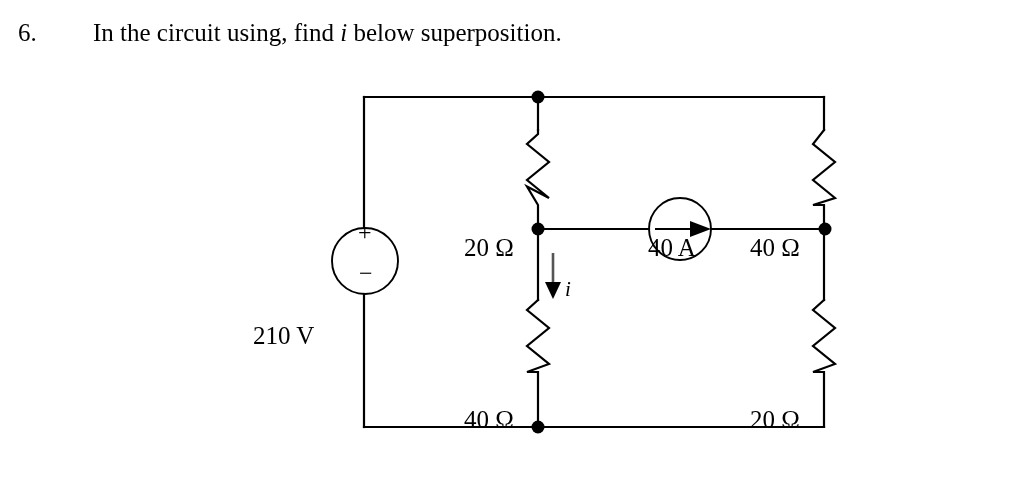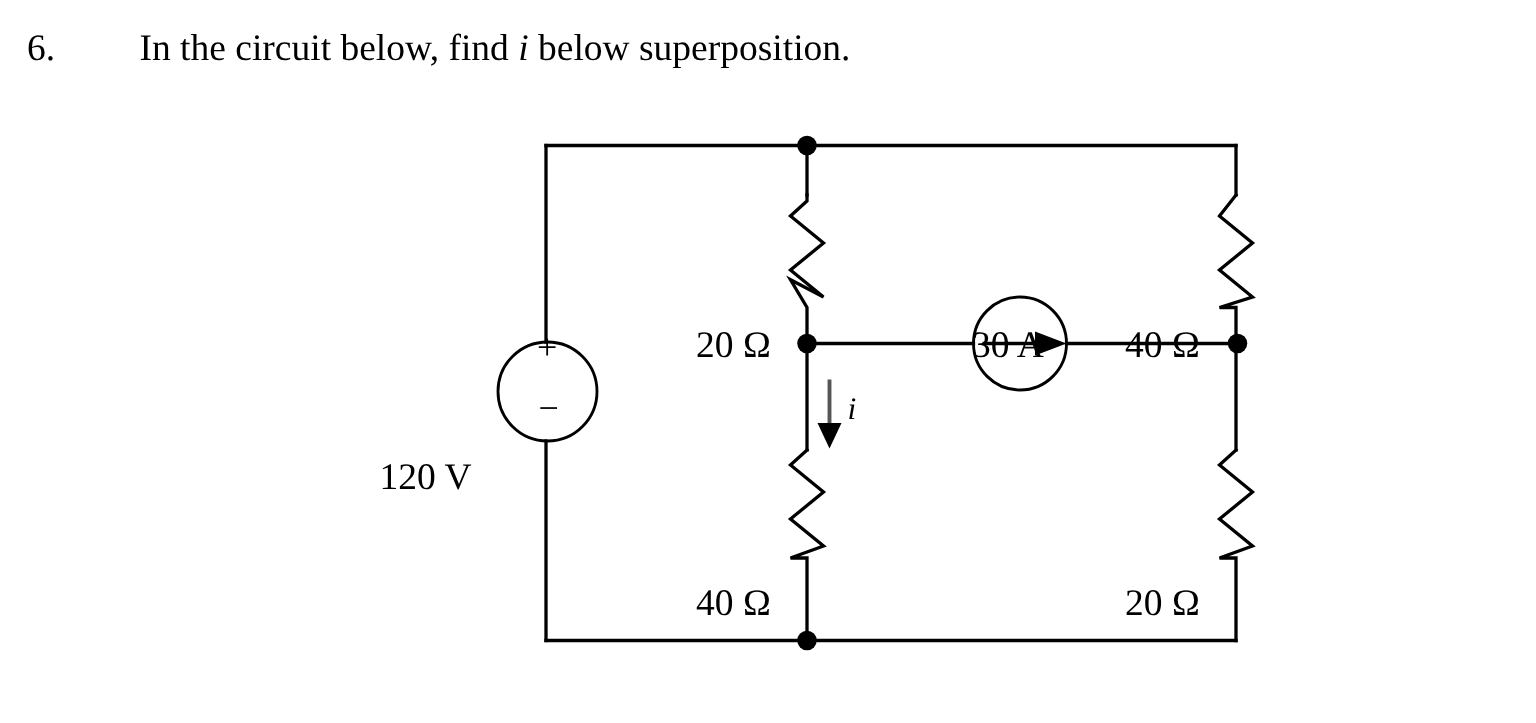--- a/index.html
+++ b/index.html
@@ -61,20 +61,21 @@
   }
 
   
   .clabel {
     position: absolute;
     font-family: "Liberation Serif", "DejaVu Serif", serif;
     font-size: 25px;
     line-height: 26px;
     color: #000;
     white-space: nowrap;
+    margin-top: 17px;
   }
   .clabel.ital {
     font-style: italic;
     font-size: 21px;
   }
   .src-sign {
     position: absolute;
     font-family: "Liberation Serif", "DejaVu Serif", serif;
     font-size: 24px;
     line-height: 24px;
@@ -91,21 +92,21 @@
   #label-src-20a      { left: 648px; top: 160px; }
   #label-current-i    { left: 565px; top: 201px; }
   #sign-plus          { left: 358px; top: 162px; }
   #sign-minus         { left: 359px; top: 203px; }
 </style>
 </head>
 <body>
 
 <div id="question-header">
   <span class="q-number">6.</span>
-  <span class="q-text"><span>In the circuit below, find </span><span class="ital">i</span><span> below superposition.</span></span>
+  <span class="q-text"><span>In the circuit using, find </span><span class="ital">i</span><span> below superposition.</span></span>
 </div>
 
 <div id="circuit-diagram">
 
   <svg id="circuit-svg" width="1024" height="424" viewBox="0 0 1024 424">
 
     <g stroke="#000000" stroke-width="2.2" fill="none" stroke-linecap="square" stroke-linejoin="miter">
 
       <path d="M 364 39 L 824 39"></path>
 
@@ -185,22 +186,22 @@
   </svg>
 
   <span class="clabel" id="label-r-20ohm">20 Ω</span>
 
   <span class="clabel" id="label-r-40ohm-left">40 Ω</span>
 
   <span class="clabel" id="label-r-40ohm-right">40 Ω</span>
 
   <span class="clabel" id="label-r-20ohm-right">20 Ω</span>
 
-  <span class="clabel" id="label-src-120v">120 V</span>
-
-  <span class="clabel" id="label-src-20a">30 A</span>
+  <span class="clabel" id="label-src-120v">210 V</span>
+
+  <span class="clabel" id="label-src-20a">40 A</span>
 
   <span class="clabel ital" id="label-current-i">i</span>
 
   <span class="src-sign" id="sign-plus">+</span>
 
   <span class="src-sign" id="sign-minus">−</span>
 </div>
 
 </body></html>

